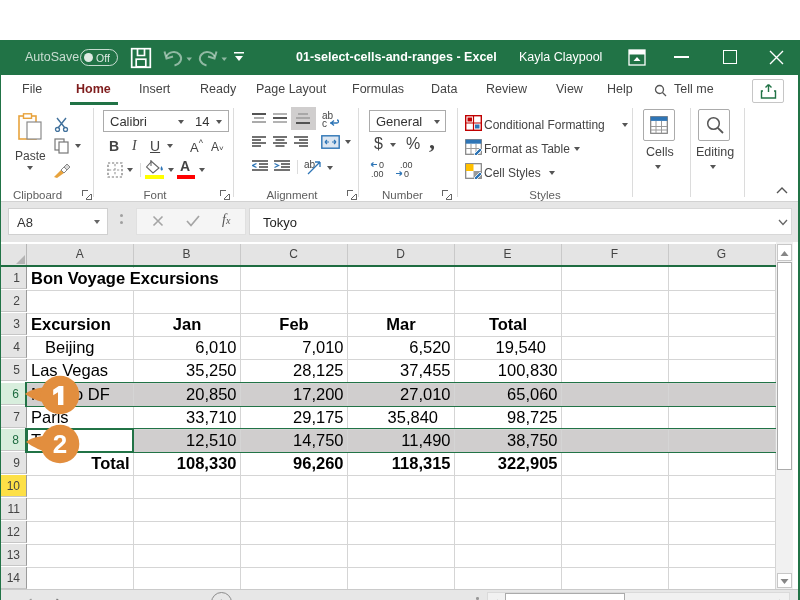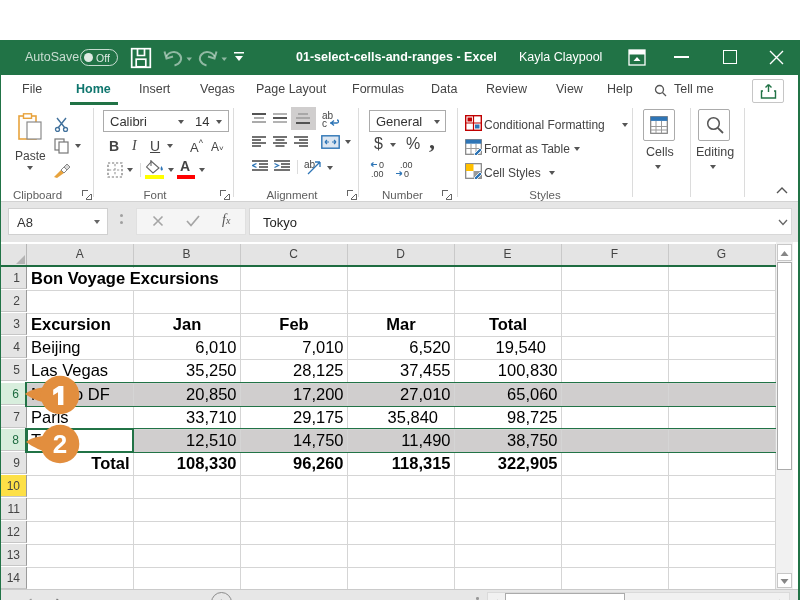--- a/index.html
+++ b/index.html
@@ -84,24 +84,24 @@
 
   <div class="abs" style="left:723px; top:10px; width:14px; height:14px; border:1.4px solid #fff;"></div>
 
   <svg class="abs" style="left:769px; top:10px;" width="15" height="15" viewBox="0 0 15 15">
     <path d="M1 1 L14 14 M14 1 L1 14" stroke="#fff" stroke-width="1.4"></path>
   </svg>
 </div>
 
 <div id="tabs">
   <div class="tab" style="left:22px;">File</div>
-  <div class="tab" style="left:76px; color:#0f766e; font-weight:bold;">Home</div>
+  <div class="tab" style="left:76px; color:#7f1d1d; font-weight:bold;">Home</div>
   <div class="abs" style="left:70px; top:27px; width:48px; height:3px; background:#217346;"></div>
   <div class="tab" style="left:139px;">Insert</div>
-  <div class="tab" style="left:200px;">Vegas</div>
+  <div class="tab" style="left:200px;">Ready</div>
   <div class="tab" style="left:256px;">Page Layout</div>
   <div class="tab" style="left:352px;">Formulas</div>
   <div class="tab" style="left:431px;">Data</div>
   <div class="tab" style="left:486px;">Review</div>
   <div class="tab" style="left:556px;">View</div>
   <div class="tab" style="left:607px;">Help</div>
   <svg class="abs" style="left:654px; top:9px;" width="13" height="13" viewBox="0 0 13 13">
     <circle cx="5.5" cy="5.5" r="4" fill="none" stroke="#555" stroke-width="1.3"></circle>
     <path d="M8.5 8.5 L12 12" stroke="#555" stroke-width="1.3"></path>
   </svg>
@@ -391,21 +391,21 @@
       <div class="abs" style="left:25px; top:139.5px; width:750.5px; height:25.1px; border-top:1px solid #217346; border-bottom:1px solid #217346; border-left:2px solid #217346;"></div>
       <div class="abs" style="left:25px; top:185.70000000000002px; width:750.5px; height:25.1px; border-top:1px solid #217346; border-bottom:1px solid #217346; border-left:2px solid #217346;"></div>
       <div class="abs" style="left:26px; top:185.70000000000002px; width:108px; height:25.1px; background:#fff; border:2px solid #217346;"></div>
       <div class="abs" style="left:28px; top:25.5px; width:211px; height:22.1px; background:#fff;"></div>
       <div class="cell" style="left:31px; top:25px; height:23.1px; line-height:23.1px;font-weight:bold;">Bon Voyage Excursions</div>
       <div class="cell" style="left:31px; top:71.2px; height:23.1px; line-height:23.1px;font-weight:bold;">Excursion</div>
       <div class="cell" style="left:133.5px; top:71.2px; width:107px; height:23.1px; line-height:23.1px; font-weight:bold; text-align:center;">Jan</div>
       <div class="cell" style="left:240.5px; top:71.2px; width:107px; height:23.1px; line-height:23.1px; font-weight:bold; text-align:center;">Feb</div>
       <div class="cell" style="left:347.5px; top:71.2px; width:107px; height:23.1px; line-height:23.1px; font-weight:bold; text-align:center;">Mar</div>
       <div class="cell" style="left:454.5px; top:71.2px; width:107px; height:23.1px; line-height:23.1px; font-weight:bold; text-align:center;">Total</div>
-      <div class="cell" style="left:31px; top:94.30000000000001px; height:23.1px; line-height:23.1px;text-align:right;">Beijing</div>
+      <div class="cell" style="left:45px; top:94.30000000000001px; height:23.1px; line-height:23.1px;text-align:right;">Beijing</div>
       <div class="cell" style="right:563.5px; top:94.30000000000001px; height:23.1px; line-height:23.1px;">6,010</div>
       <div class="cell" style="right:456.5px; top:94.30000000000001px; height:23.1px; line-height:23.1px;">7,010</div>
       <div class="cell" style="right:349.5px; top:94.30000000000001px; height:23.1px; line-height:23.1px;">6,520</div>
       <div class="cell" style="right:254px; top:94.30000000000001px; height:23.1px; line-height:23.1px;">19,540</div>
       <div class="cell" style="left:31px; top:117.4px; height:23.1px; line-height:23.1px;">Las Vegas</div>
       <div class="cell" style="right:563.5px; top:117.4px; height:23.1px; line-height:23.1px;">35,250</div>
       <div class="cell" style="right:456.5px; top:117.4px; height:23.1px; line-height:23.1px;">28,125</div>
       <div class="cell" style="right:349.5px; top:117.4px; height:23.1px; line-height:23.1px;">37,455</div>
       <div class="cell" style="right:242.5px; top:117.4px; height:23.1px; line-height:23.1px;">100,830</div>
       <div class="cell" style="left:31px; top:140.5px; height:23.1px; line-height:23.1px;">Mexico DF</div>

